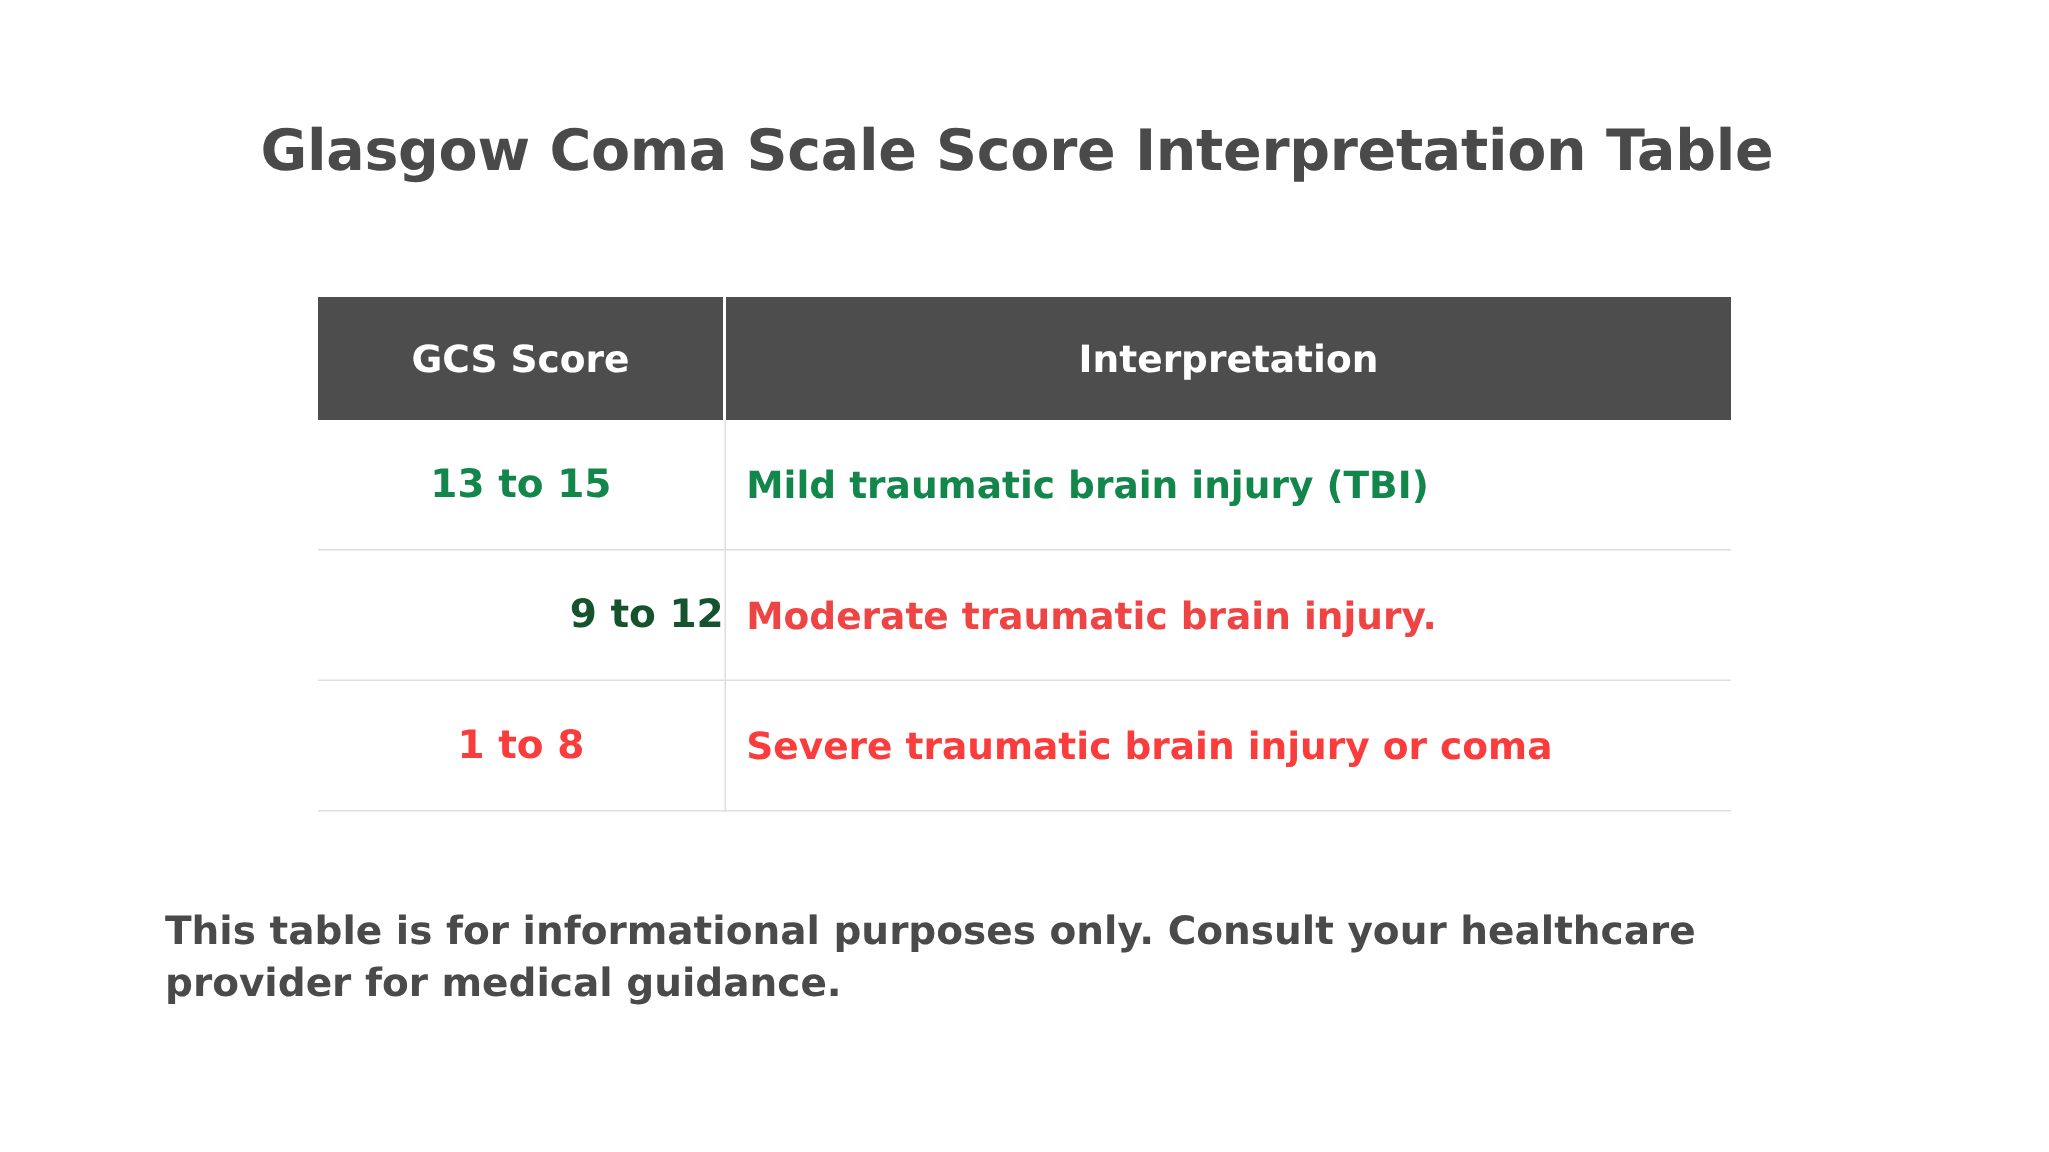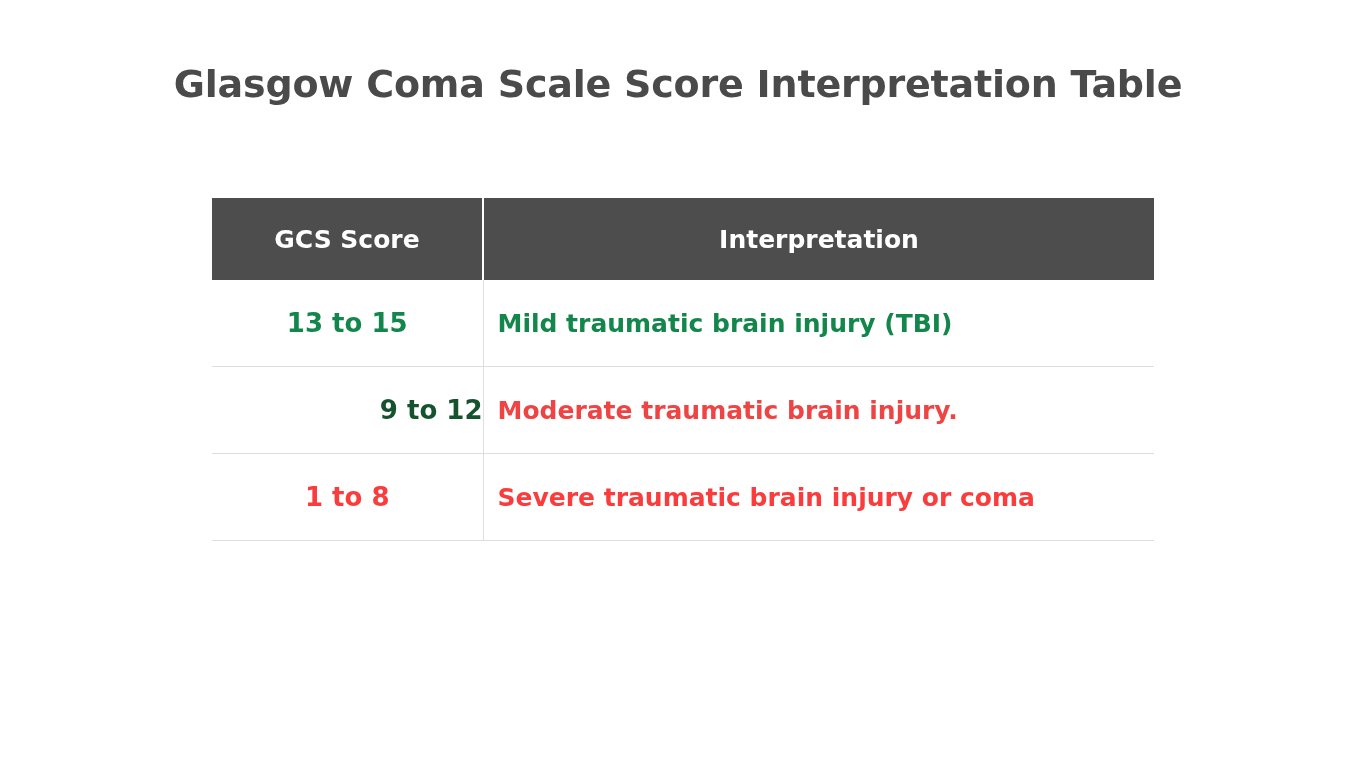--- a/index.html
+++ b/index.html
@@ -14,21 +14,21 @@
     overflow: hidden;
   }
   .page {
     position: relative;
     width: 1366px;
     height: 768px;
     box-sizing: border-box;
   }
   .title {
     position: absolute;
-    top: 62px;
+    top: 78px;
     left: 0;
     width: 1356px;
     text-align: center;
     font-size: 38px;
     font-weight: bold;
     color: #4a4a4a;
     letter-spacing: -0.2px;
   }
   .table-wrap {
     position: absolute;
@@ -109,14 +109,15 @@
           <td class="interp-cell" style="color: #ef4444;">Moderate traumatic brain injury.</td>
         </tr>
         <tr>
           <td class="score-cell" style="color: rgb(250, 60, 60);">1 to 8</td>
           <td class="interp-cell" style="color: rgb(250, 60, 60);">Severe traumatic brain injury or coma</td>
         </tr>
       </tbody>
     </table>
   </div>
 
+  <div class="footnote">This table is for informational purposes only. Consult your healthcare provider for medical guidance.</div>
 
 </div>
 
 </body></html>

